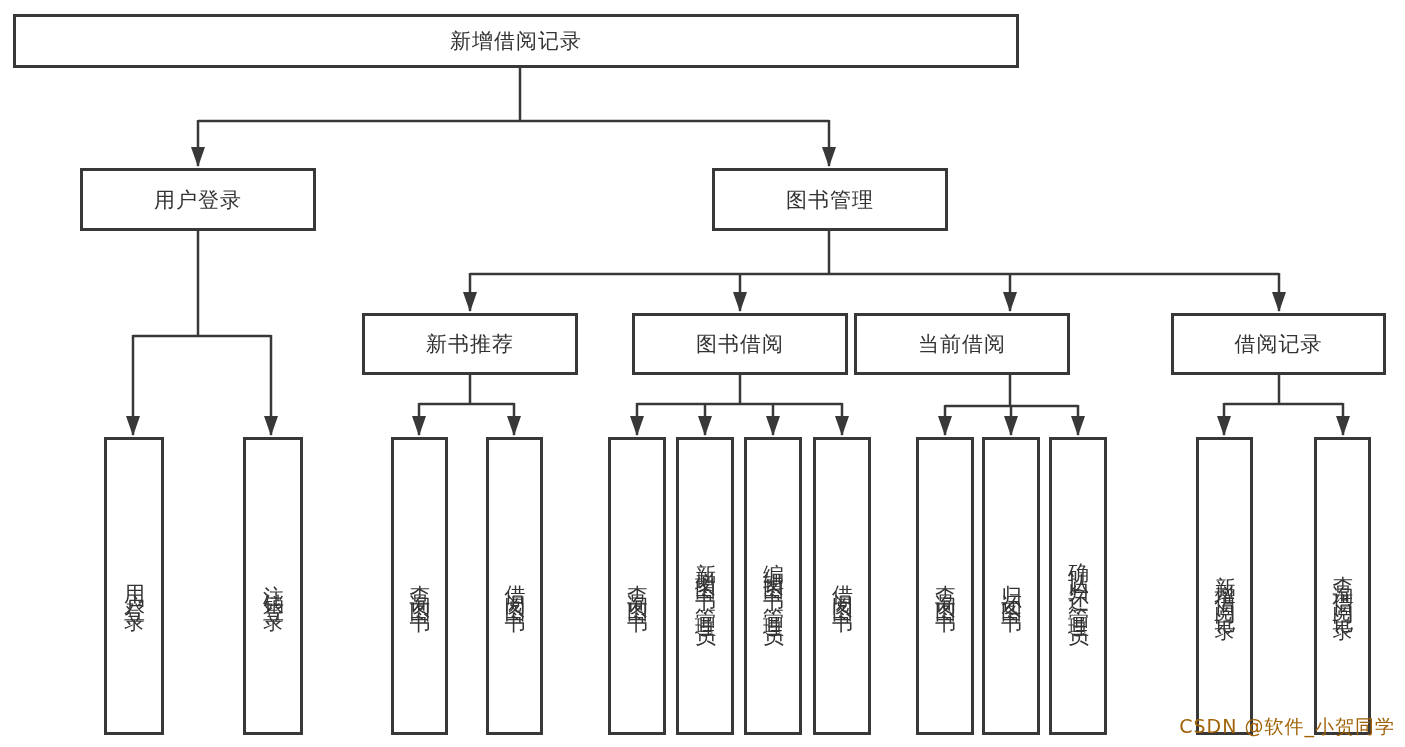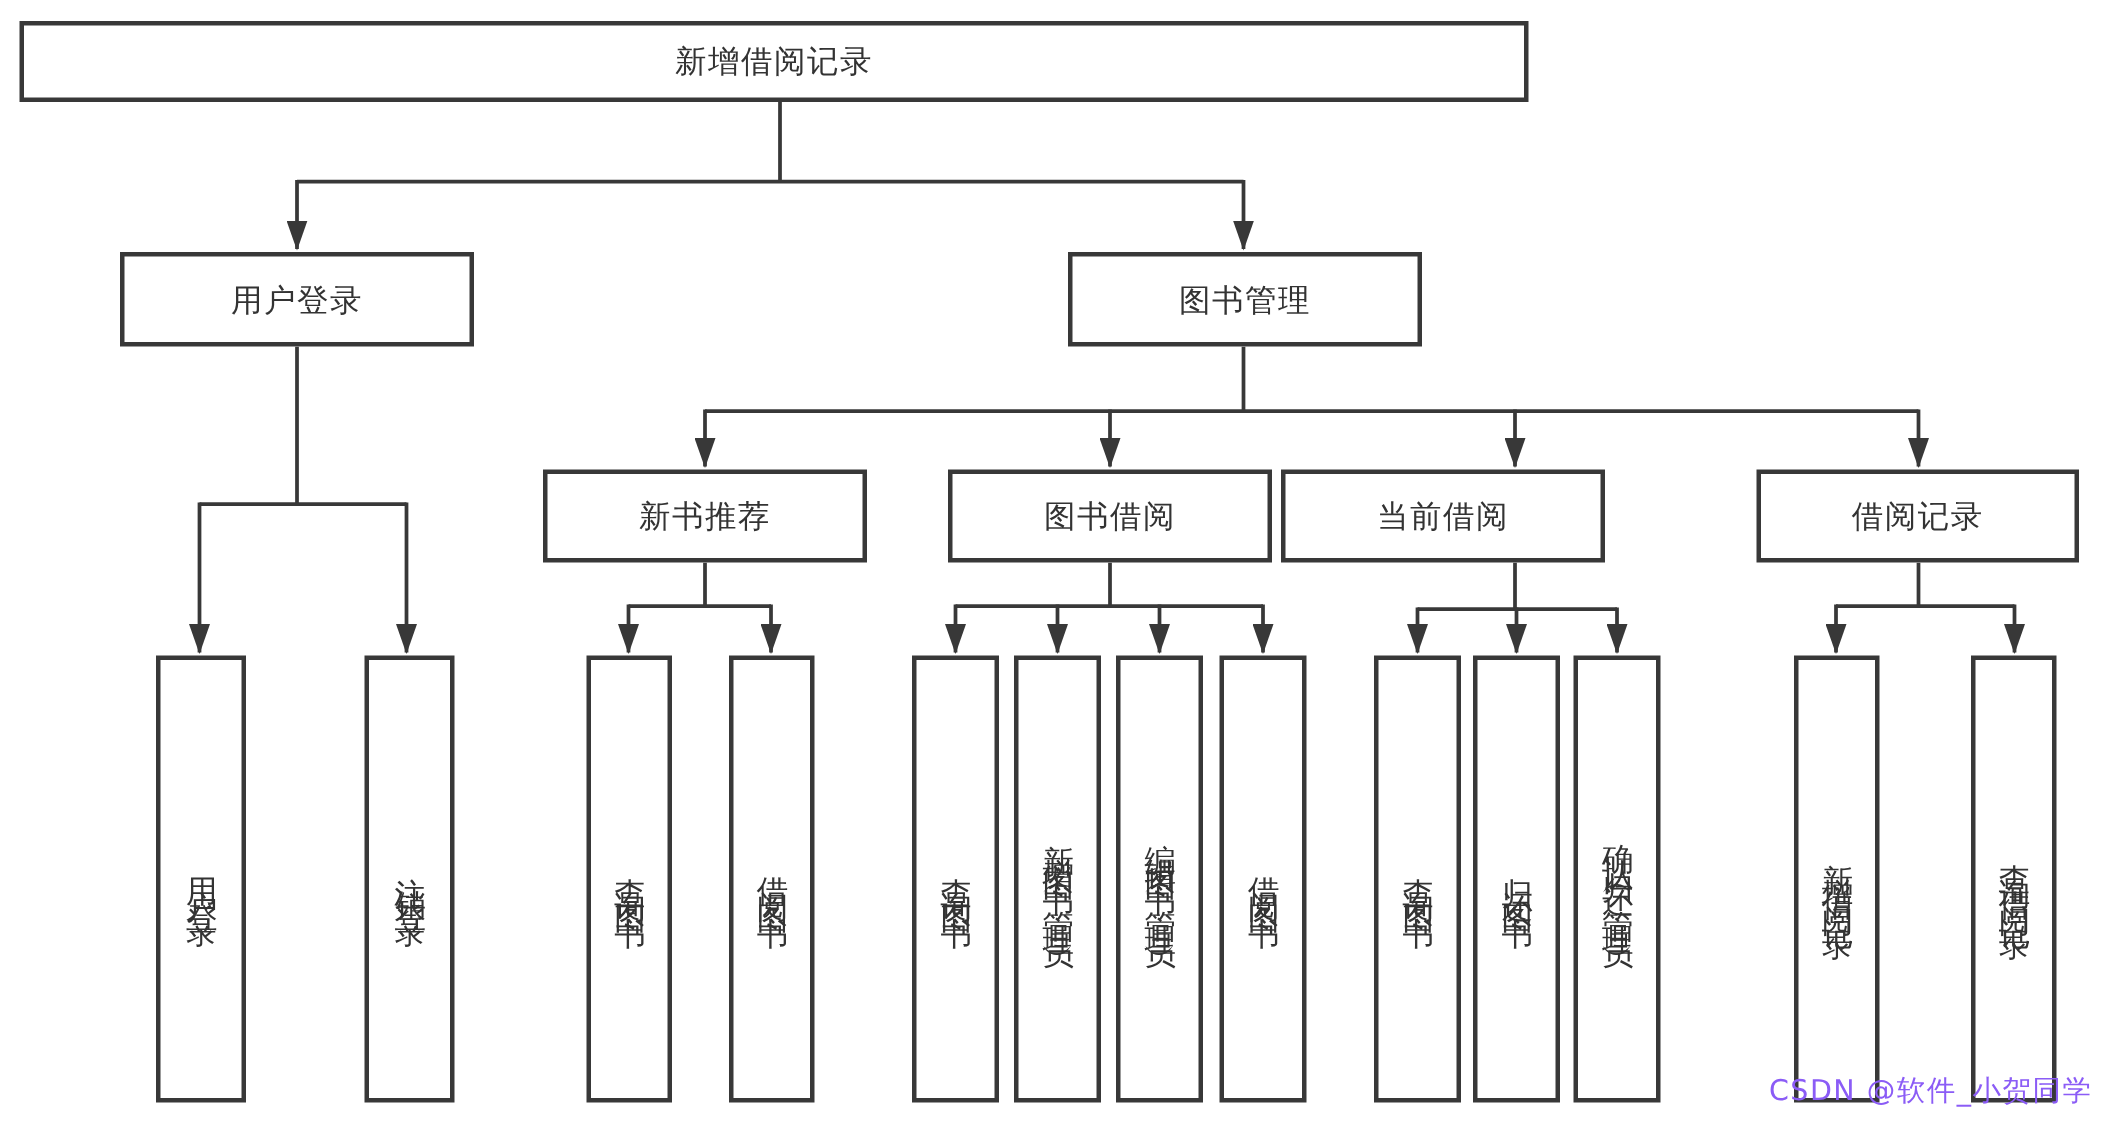--- a/index.html
+++ b/index.html
@@ -13,21 +13,21 @@
     border:3px solid #383838;display:flex;align-items:center;justify-content:center;
     z-index:2;text-align:center;
   }
   .h{font-size:21px;letter-spacing:1px;}
   .v{
     font-size:21px;writing-mode:vertical-rl;text-orientation:mixed;
     letter-spacing:9px;line-height:1;
   }
   .watermark{
     position:absolute;right:10px;top:714px;z-index:3;
-    font-size:19px;color:#8b5cf6;letter-spacing:1px;white-space:nowrap;
+    font-size:19px;color:#a16207;letter-spacing:1px;white-space:nowrap;
   }
 </style>
 </head>
 <body>
 
 <div class="canvas">
 
   <svg class="lines" width="1405" height="747" viewBox="0 0 1405 747">
     <defs>
       <marker id="arrow" viewBox="0 0 20 14" refX="19" refY="7" markerWidth="20" markerHeight="14" markerUnits="userSpaceOnUse" orient="auto">

